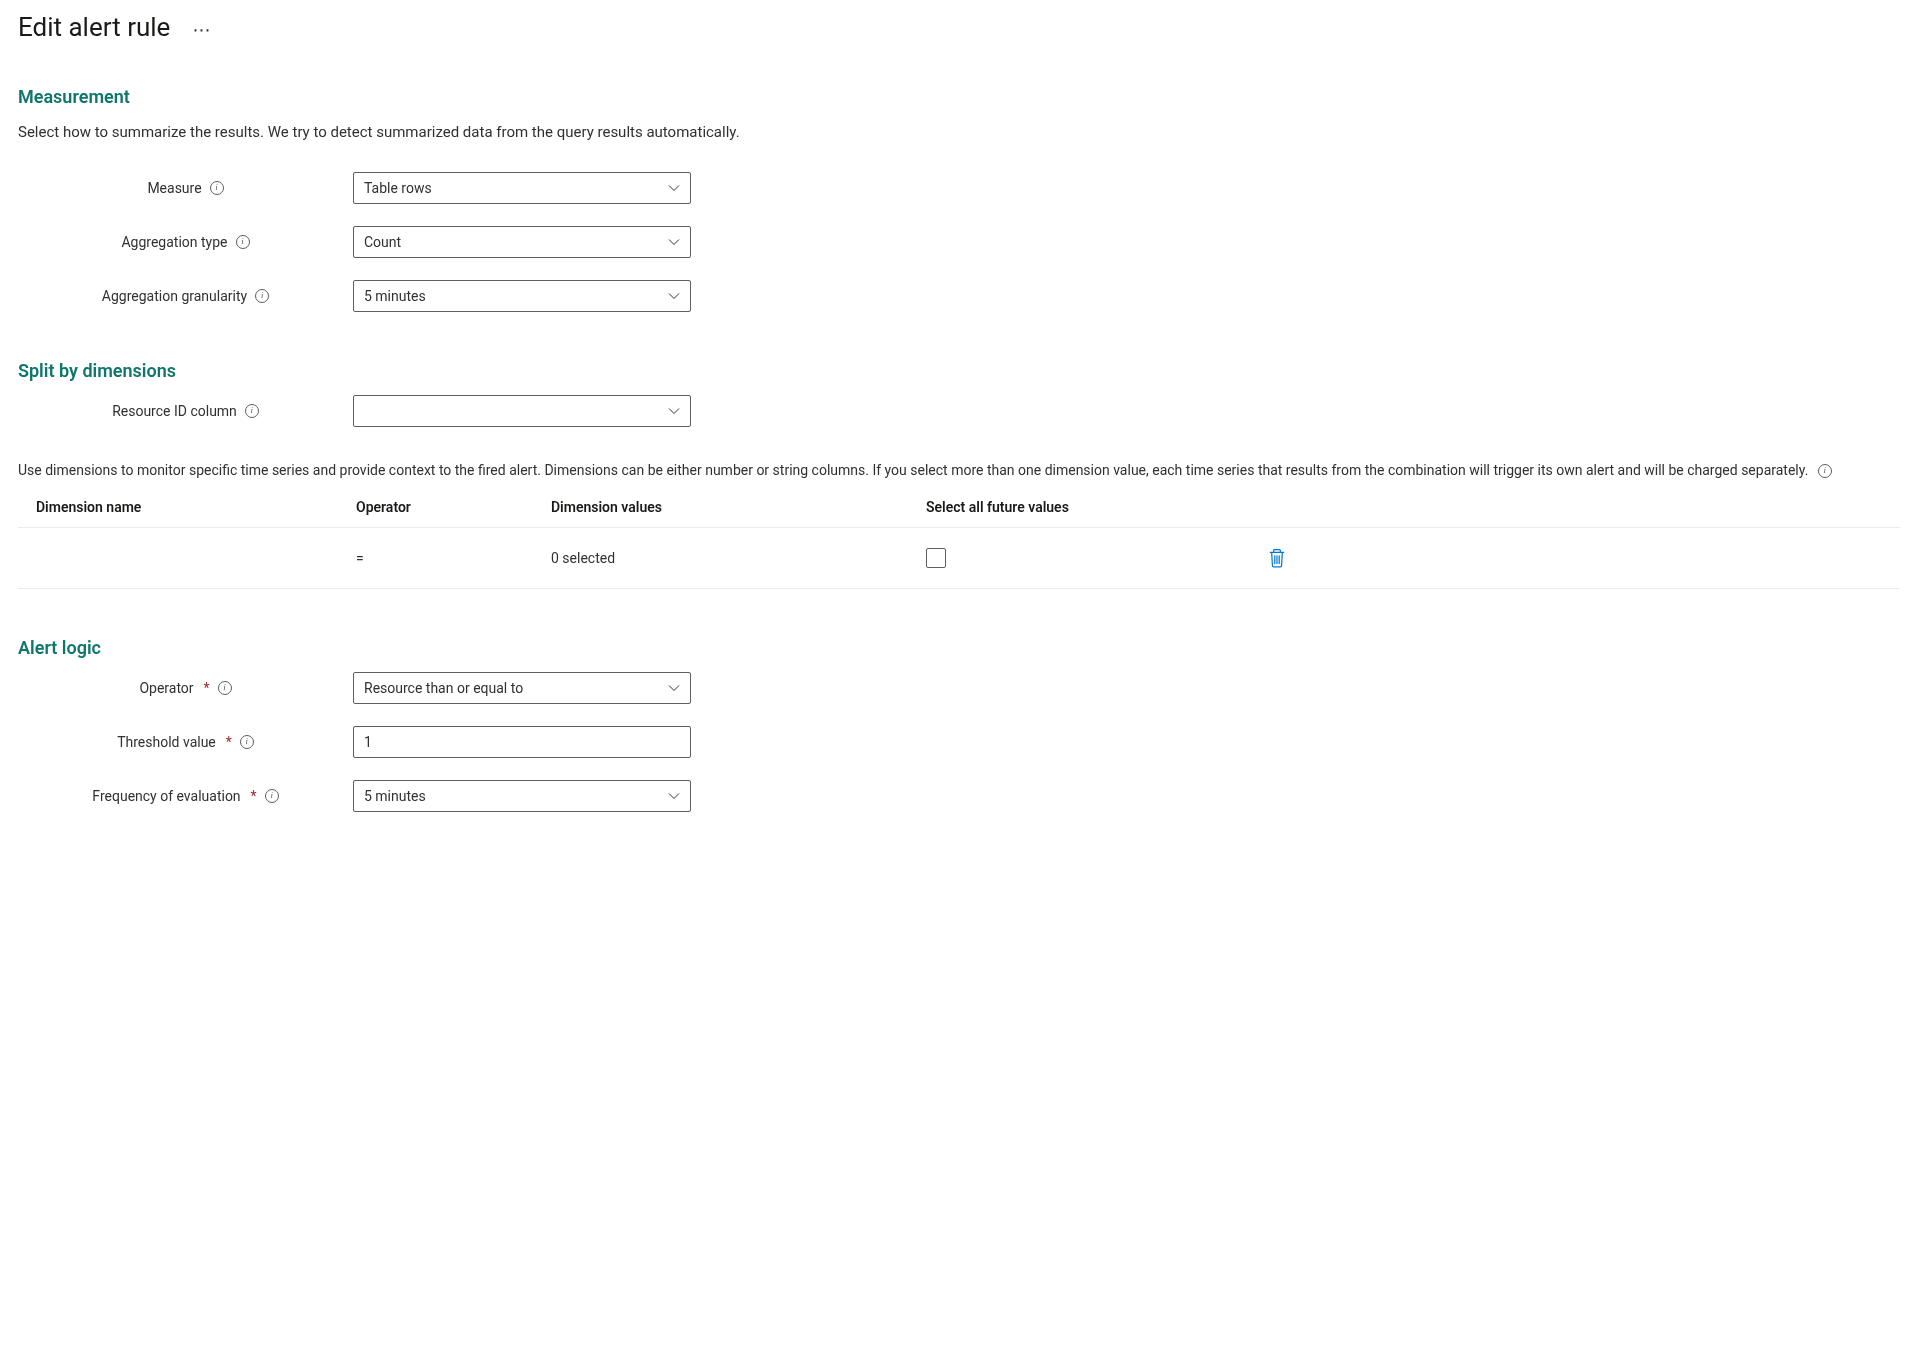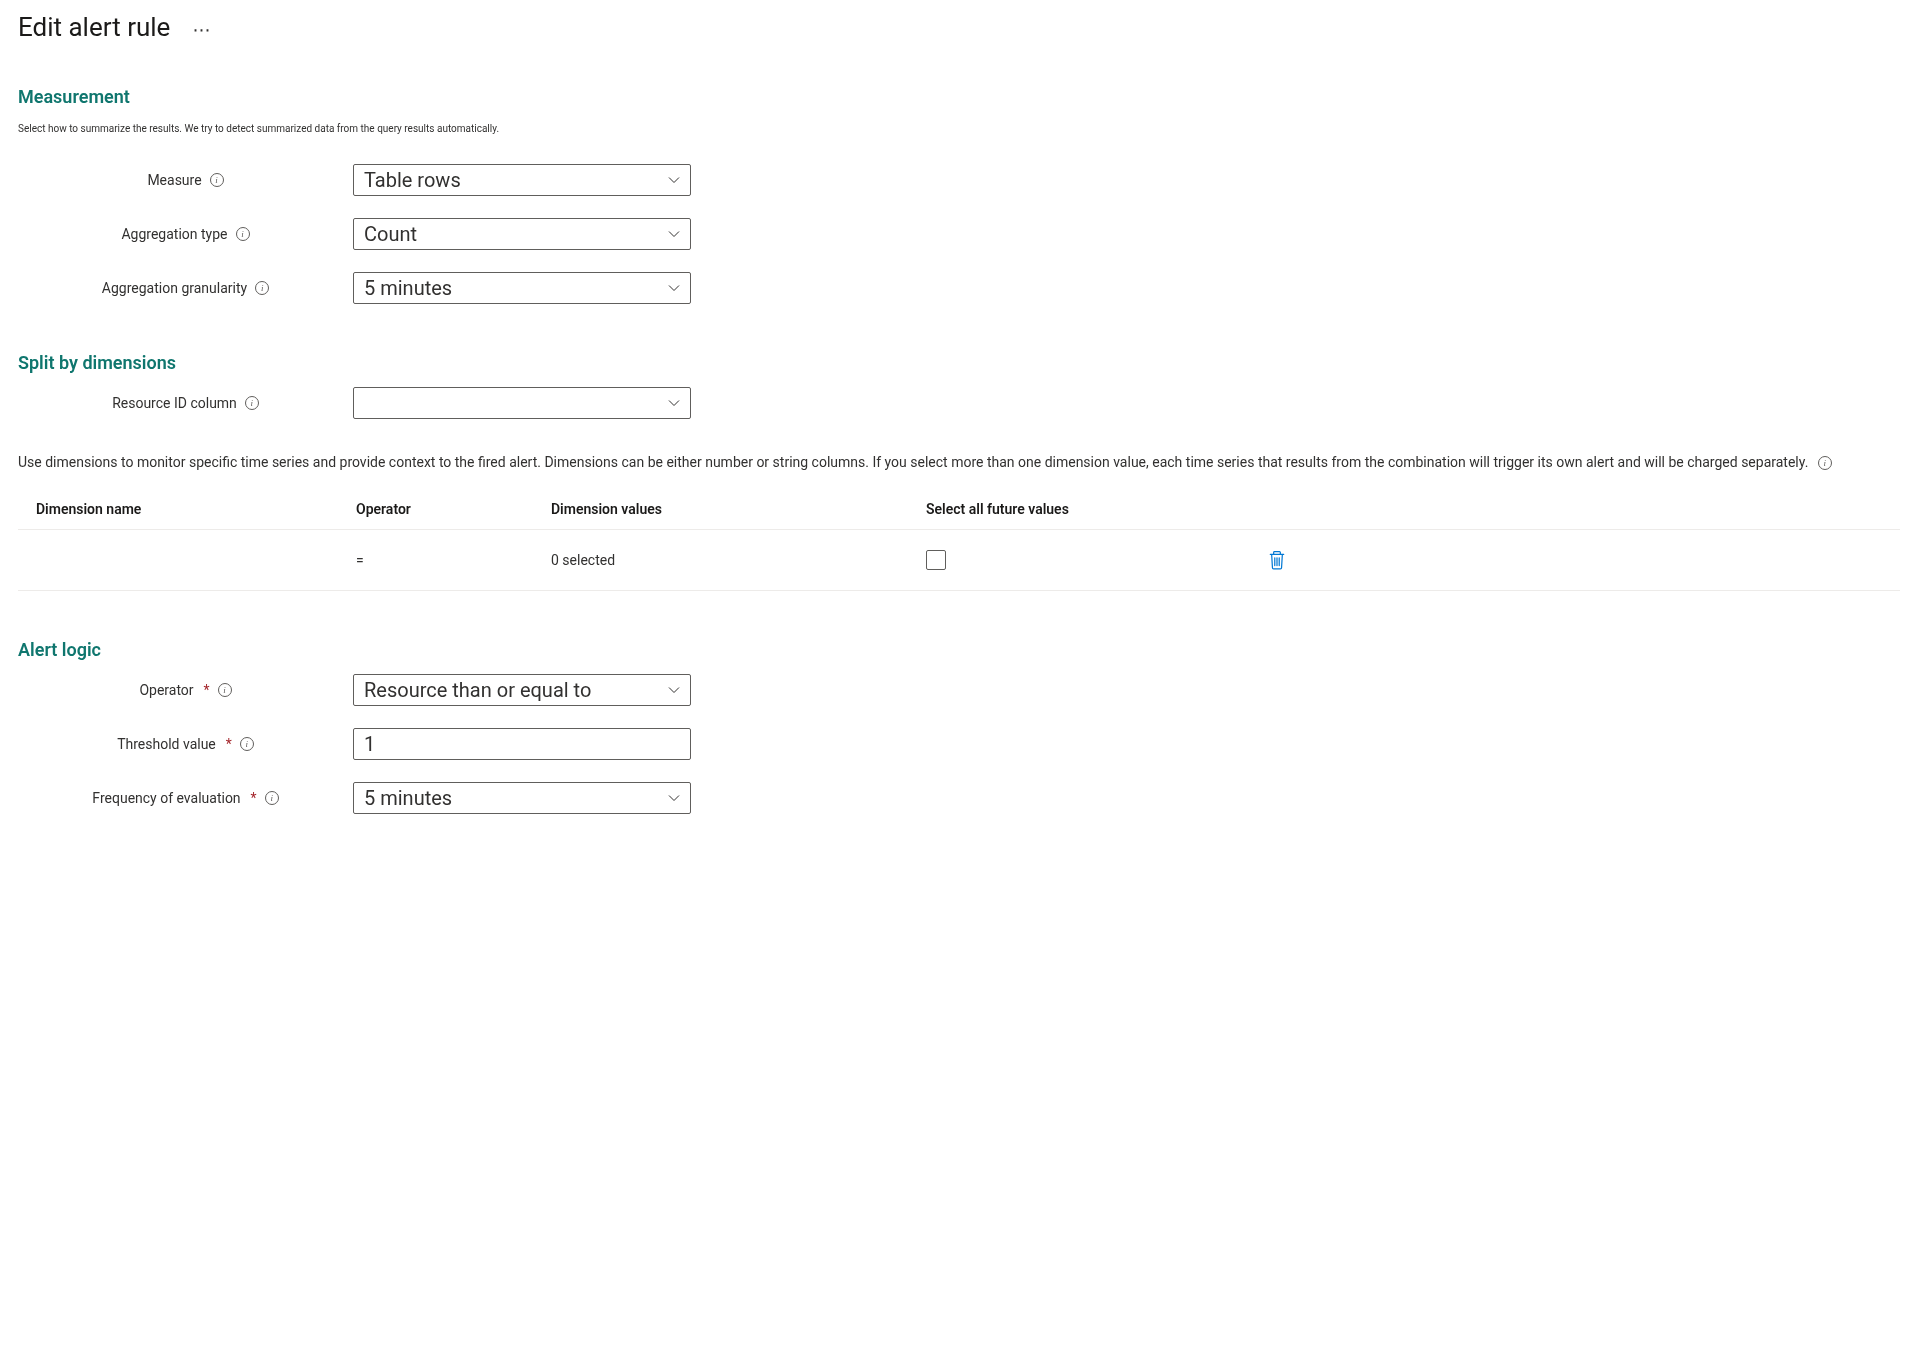--- a/index.html
+++ b/index.html
@@ -30,21 +30,21 @@
     position: relative;
     top: 2px;
   }
   h2.section-title {
     font-size: 18px;
     font-weight: 600;
     color: #0f766e;
     margin-bottom: 14px;
   }
   .section-description {
-    font-size: 10px;
+    font-size: 15px;
     color: #323130;
     margin-bottom: 28px;
     line-height: 1.5;
   }
   .form-row {
     display: flex;
     align-items: center;
     margin-bottom: 22px;
   }
   .form-label-wrap {
@@ -81,21 +81,21 @@
     width: 338px;
     height: 32px;
     border: 1px solid #605e5c;
     border-radius: 2px;
     background: #ffffff;
     display: flex;
     align-items: center;
     justify-content: space-between;
     padding: 0 10px;
     cursor: pointer;
-    font-size: 20px;
+    font-size: 14px;
     color: #323130;
   }
   .text-input {
     cursor: text;
     justify-content: flex-start;
   }
   .chevron {
     width: 12px;
     height: 12px;
     display: inline-block;
@@ -111,21 +111,21 @@
     margin-top: 32px;
     margin-bottom: 4px;
   }
   .inline-info {
     display: inline-flex;
     vertical-align: middle;
     margin-left: 6px;
   }
   .dim-table {
     width: 100%;
-    margin-top: 20px;
+    margin-top: 10px;
   }
   .dim-header, .dim-row {
     display: grid;
     grid-template-columns: 320px 195px 375px 300px 60px;
     align-items: center;
     padding: 12px 18px 12px 18px;
     border-bottom: 1px solid #edebe9;
   }
   .dim-header {
     font-weight: 600;

